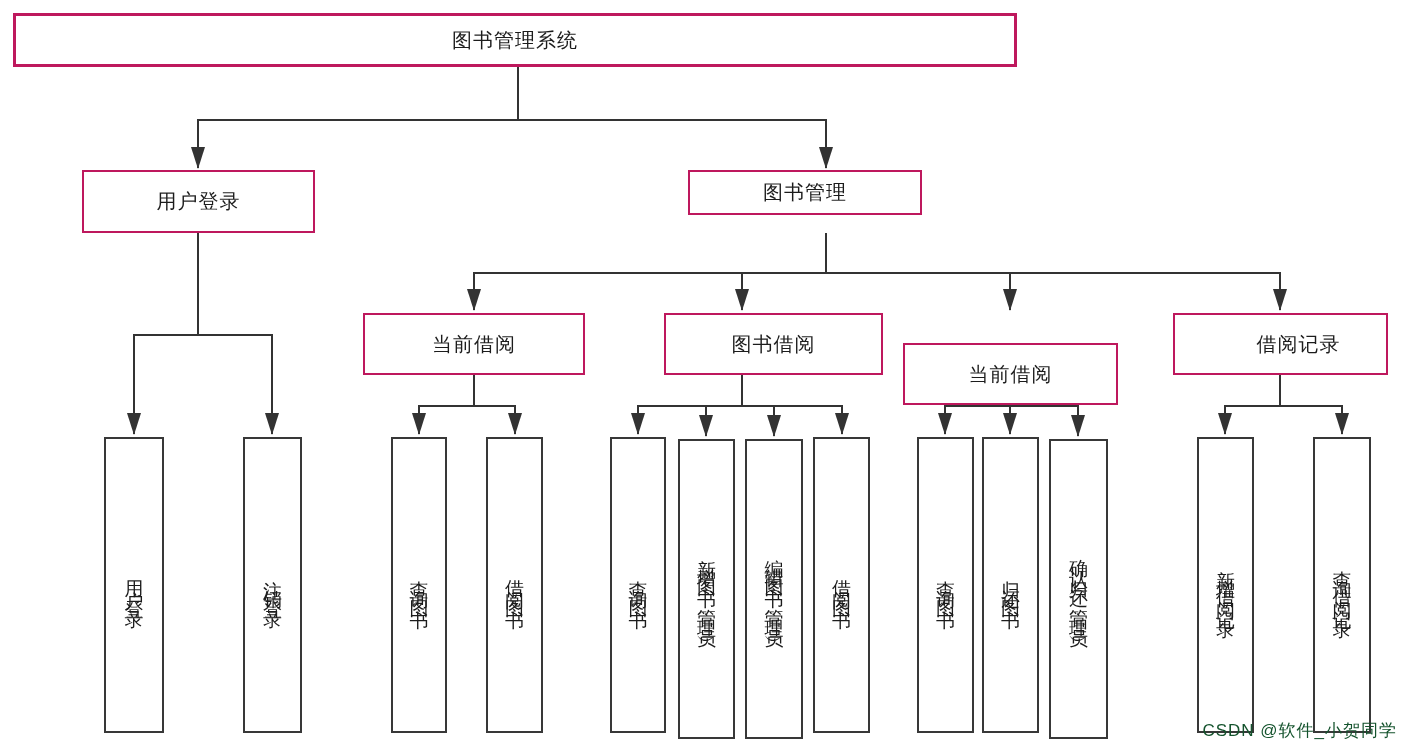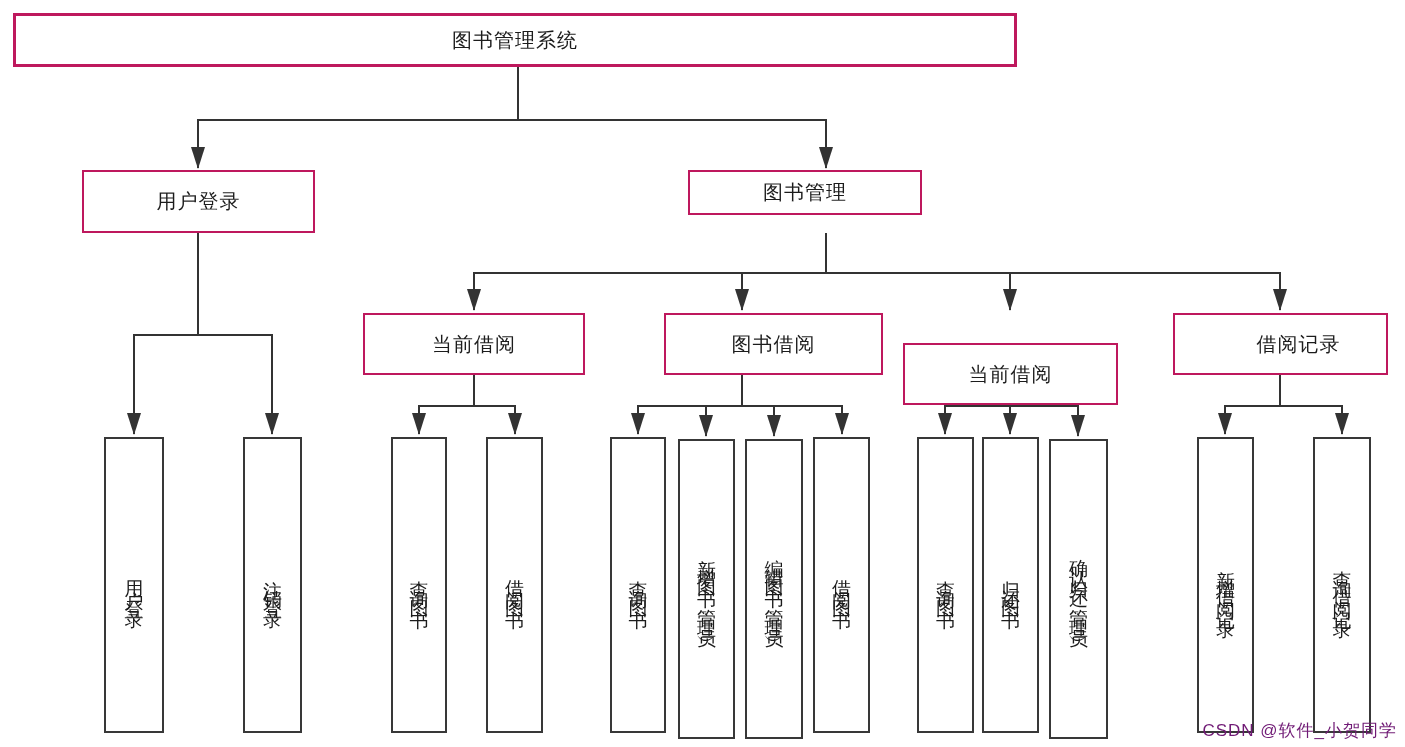--- a/index.html
+++ b/index.html
@@ -19,21 +19,21 @@
     border:2px solid #383838;display:flex;align-items:center;justify-content:center;
     top:437px;height:296px;z-index:2;
   }
   .vbox span{
     writing-mode:vertical-rl;text-orientation:mixed;white-space:nowrap;
     font-size:19px;letter-spacing:10px;color:#1c1c1c;
   }
   .tall{top:439px;height:300px;}
   .watermark{
     position:absolute;right:8px;bottom:5px;z-index:5;
-    font-size:17px;color:#701a75;letter-spacing:1px;
+    font-size:17px;color:#14532d;letter-spacing:1px;
   }
 </style>
 </head>
 <body>
 
 <div id="canvas">
 
   <svg id="wires" viewBox="0 0 1405 747">
     <defs>
       <marker id="arrow" viewBox="0 0 22 14" refX="21" refY="7" markerWidth="22" markerHeight="14" orient="auto" markerUnits="userSpaceOnUse">

